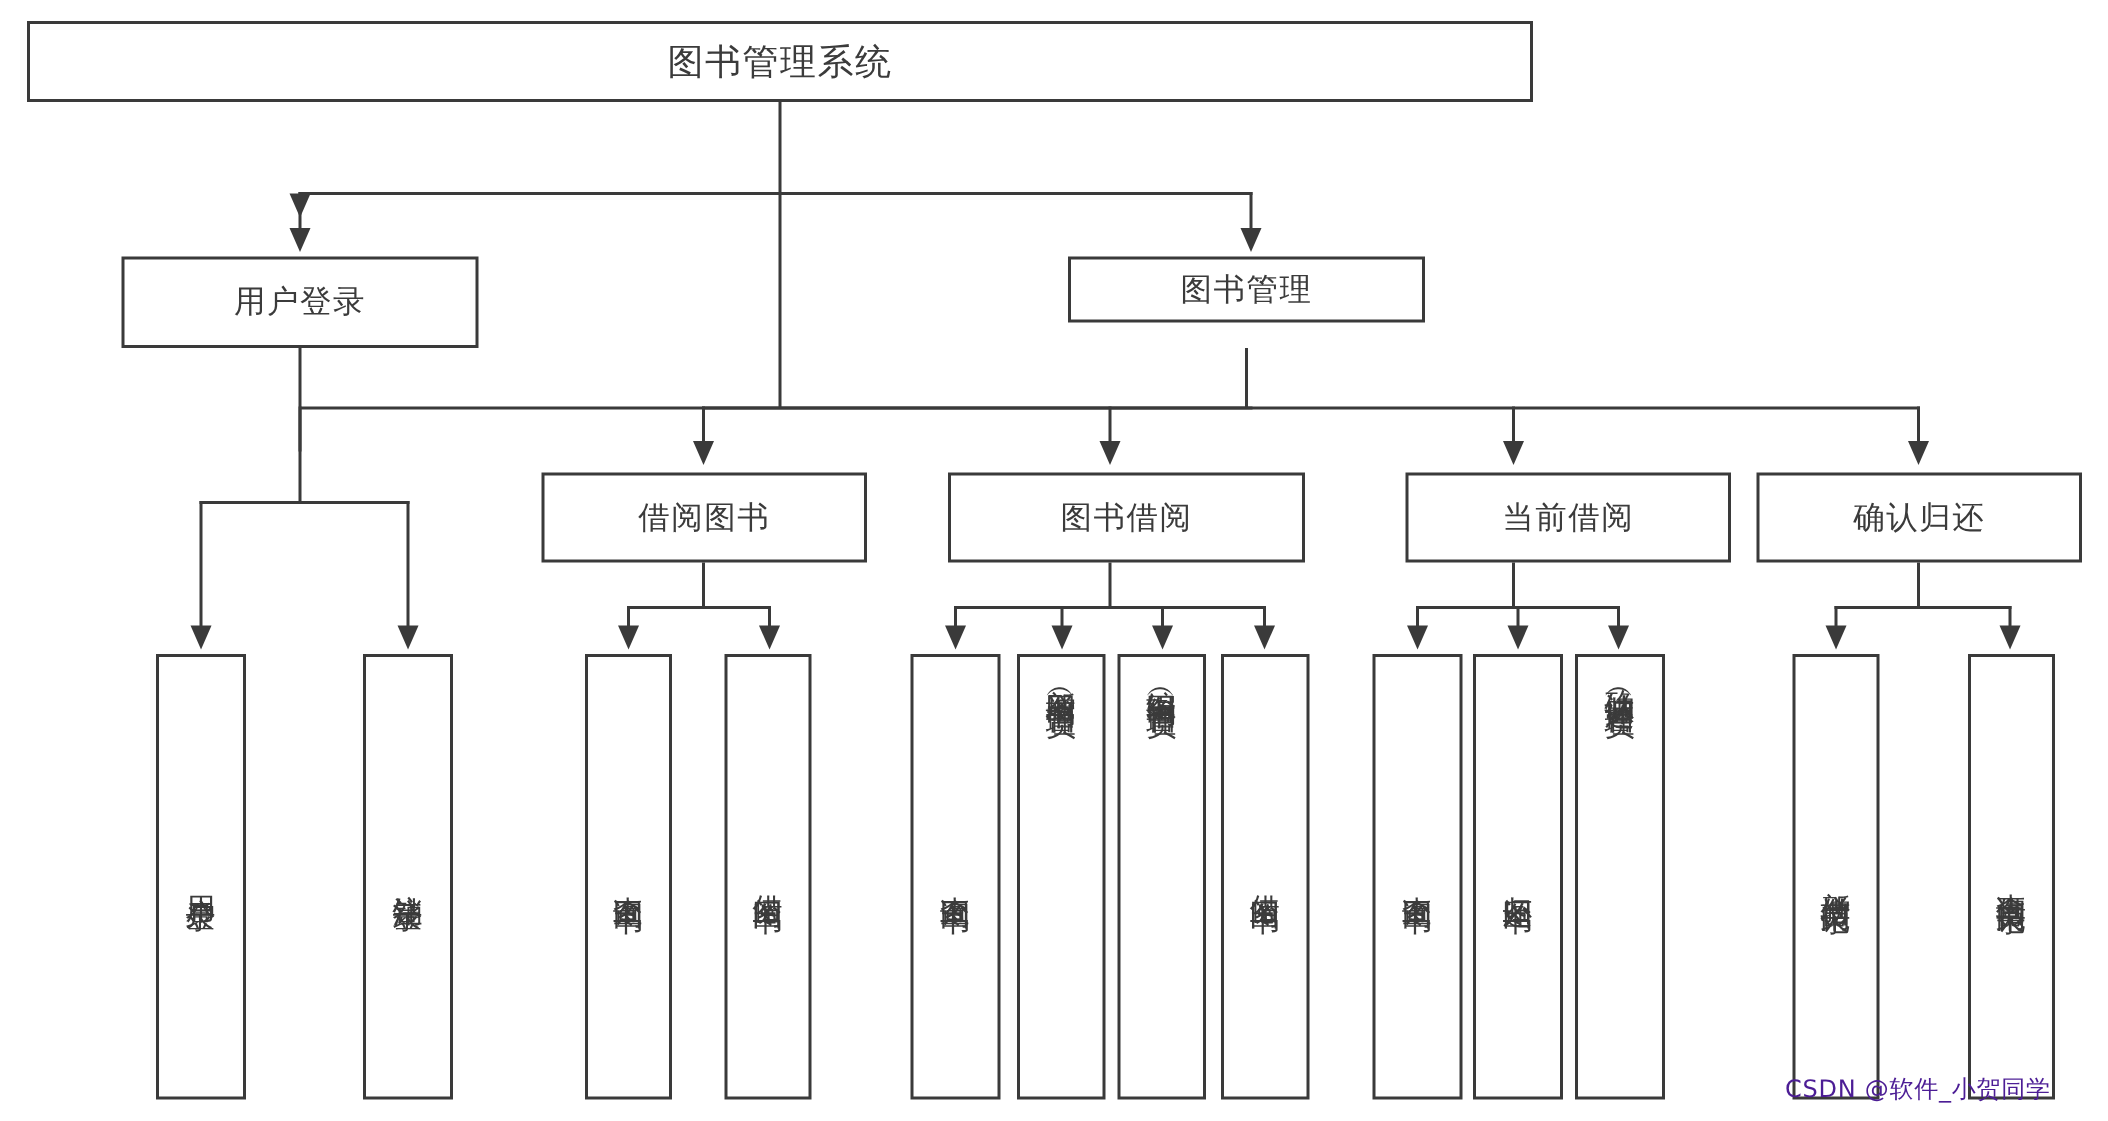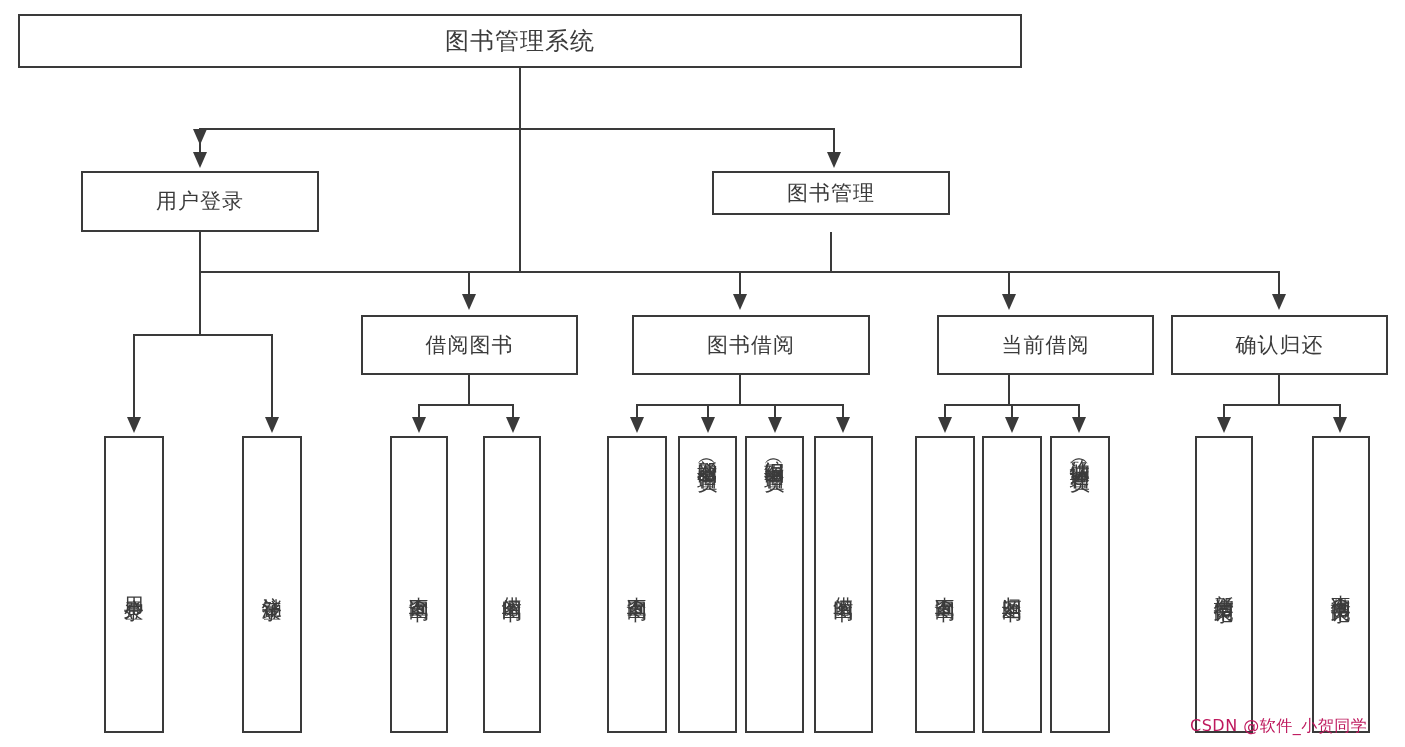--- a/index.html
+++ b/index.html
@@ -74,21 +74,21 @@
     height: 0;
     border-left: 7px solid transparent;
     border-right: 7px solid transparent;
     border-top: 16px solid #3a3a3a;
   }
 
   
   .watermark {
     position: absolute;
     font-size: 16px;
-    color: #be185d;
+    color: #4c1d95;
     white-space: nowrap;
     letter-spacing: 0.5px;
   }
 </style>
 </head>
 <body>
 
 <div id="stage">
 
   <div class="node root" style="left:18px; top:14px; width:1004px; height:54px;">

